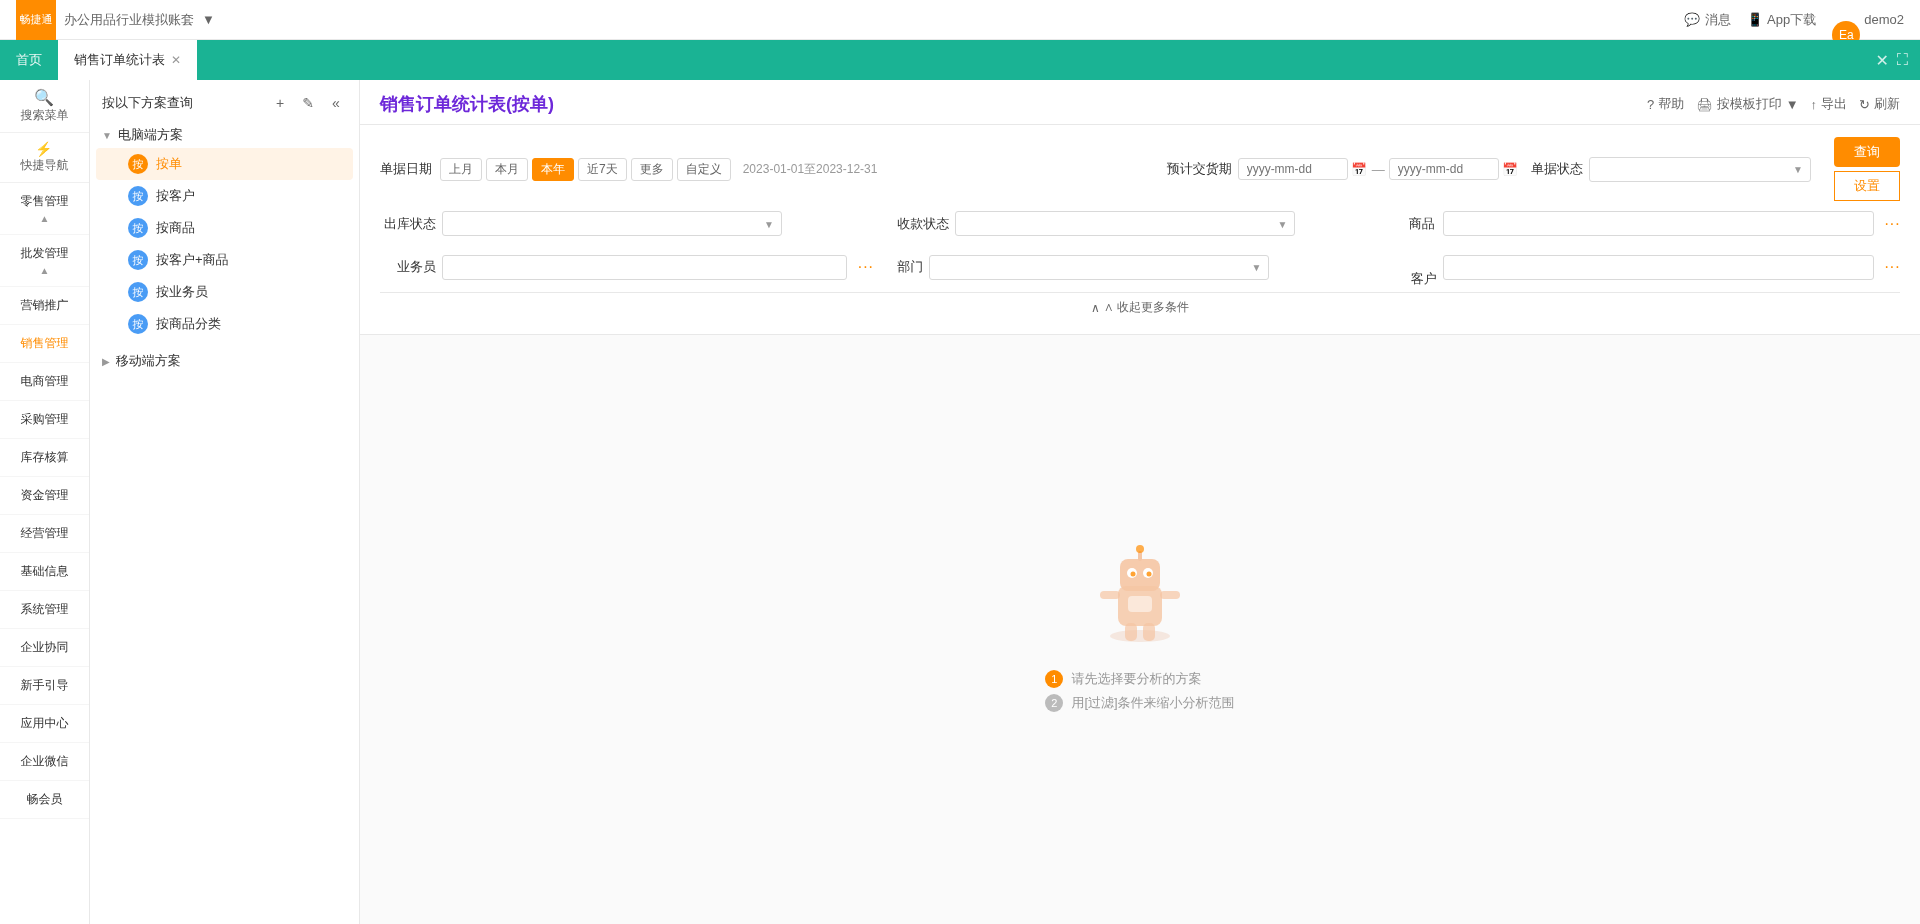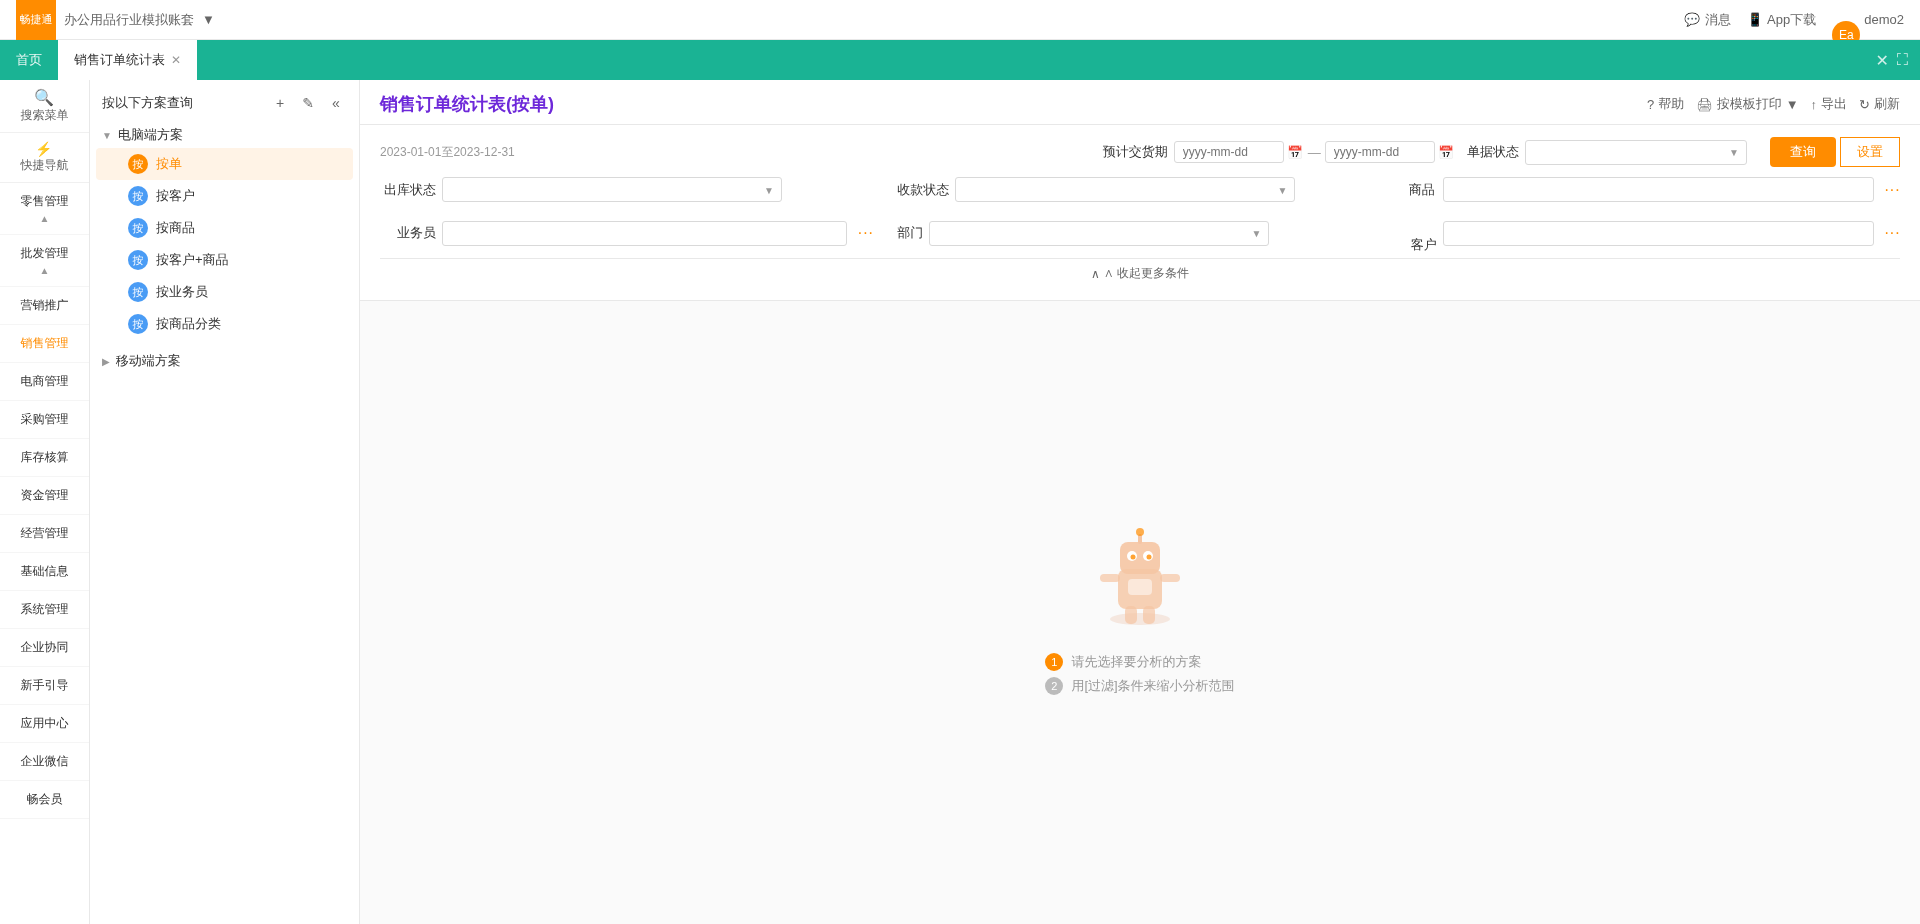--- a/index.html
+++ b/index.html
@@ -281,20 +281,31 @@
             <span>↻</span>
             <span>刷新</span>
           </span>
         </div>
       </div>
 
       <div class="filter-area">
 
         <div style="display:flex; align-items:center; gap:12px; margin-bottom:10px;">
 
+          <div style="display:flex; align-items:center; gap:8px; flex:none;">
+            <span style="font-size:13px; color:#333; white-space:nowrap;">单据日期</span>
+            <div class="date-quick-btns">
+              <button class="date-btn">上月</button>
+              <button class="date-btn">本月</button>
+              <button class="date-btn active">本年</button>
+              <button class="date-btn">近7天</button>
+              <button class="date-btn">更多</button>
+              <button class="date-btn">自定义</button>
+            </div>
+          </div>
 
           <div style="display:flex; align-items:center; font-size:12px; color:#999; flex:none;">
             <span>2023-01-01</span>
             <span>至</span>
             <span>2023-12-31</span>
           </div>
 
           <div style="flex:1;"></div>
 
           <div style="display:flex; align-items:center; gap:6px; flex:none;">
@@ -311,21 +322,21 @@
           <div style="display:flex; align-items:center; gap:6px; flex:none; min-width:280px;">
             <span style="font-size:13px; color:#333; white-space:nowrap;">单据状态</span>
             <div style="position:relative; flex:1;">
               <select class="filter-select" style="width:100%;">
                 <option value=""></option>
               </select>
               <span style="position:absolute; right:8px; top:50%; transform:translateY(-50%); color:#999; font-size:10px; pointer-events:none;">▼</span>
             </div>
           </div>
 
-          <div style="display:flex; flex-direction:row; gap:4px; flex:none;padding-left:11px;">
+          <div style="display:flex; flex-direction:column; gap:4px; flex:none;padding-left:11px;">
             <button class="action-btn-primary">查询</button>
             <button class="action-btn-secondary">设置</button>
           </div>
         </div>
 
         <div style="display:flex; align-items:center; gap:0; margin-bottom:10px;">
 
           <div style="display:flex; align-items:center; gap:6px; flex:1;">
             <span style="font-size:13px; color:#333; white-space:nowrap; min-width:56px; text-align:right;">出库状态</span>
             <div style="position:relative; flex:1; max-width:340px;">

